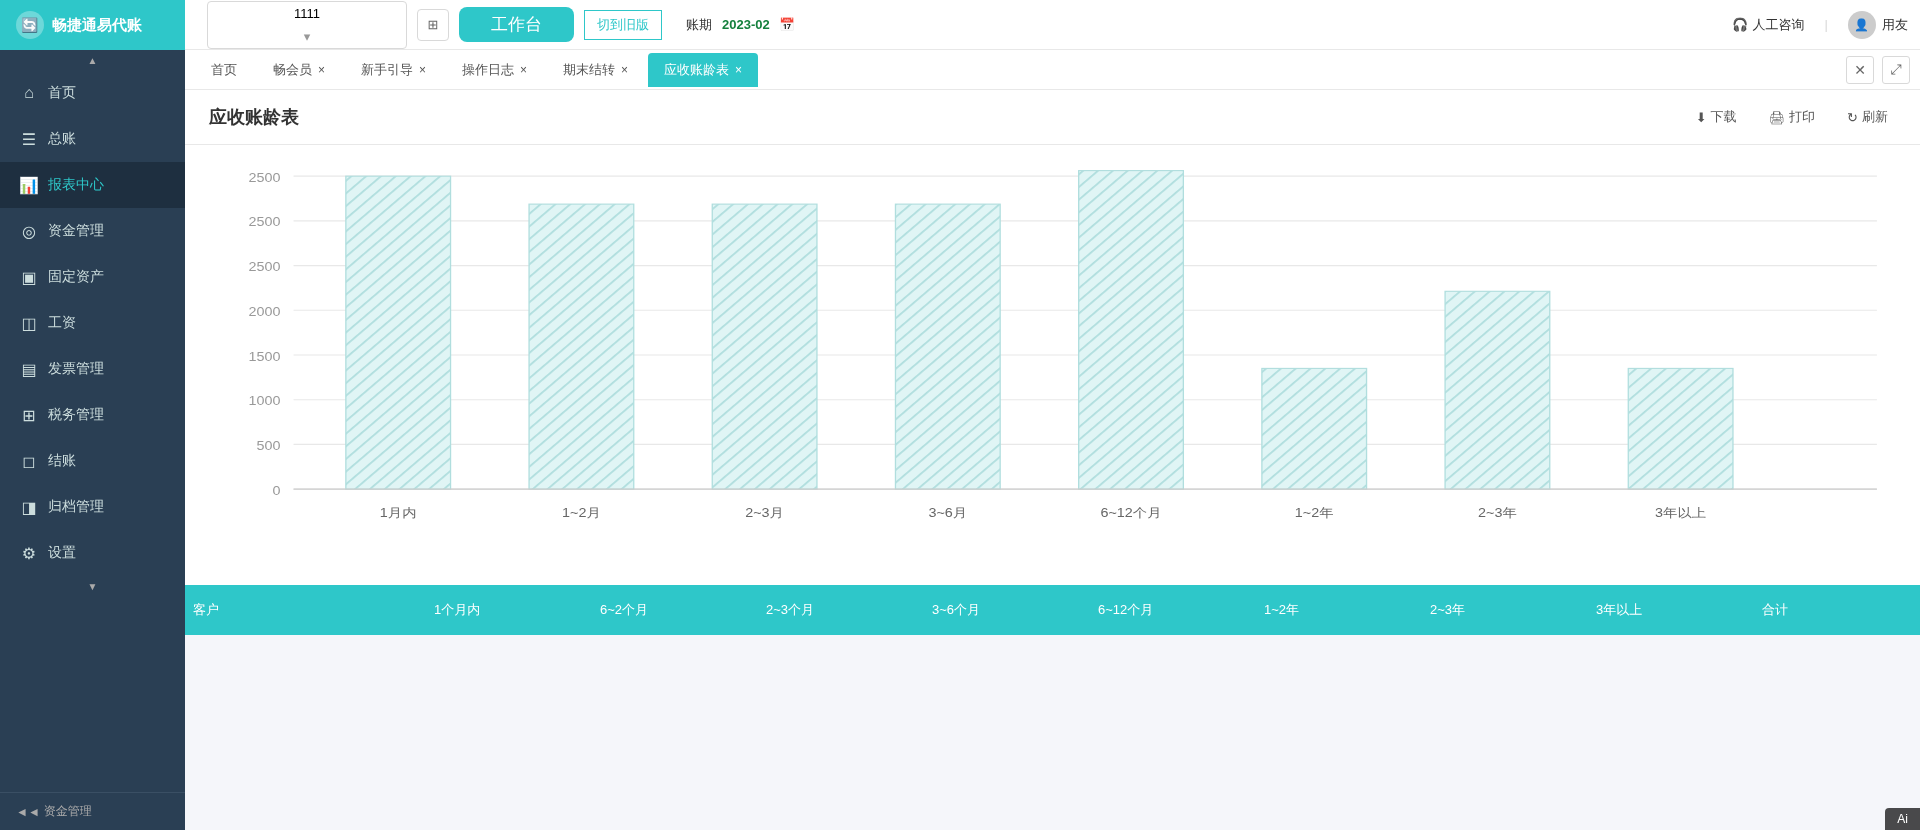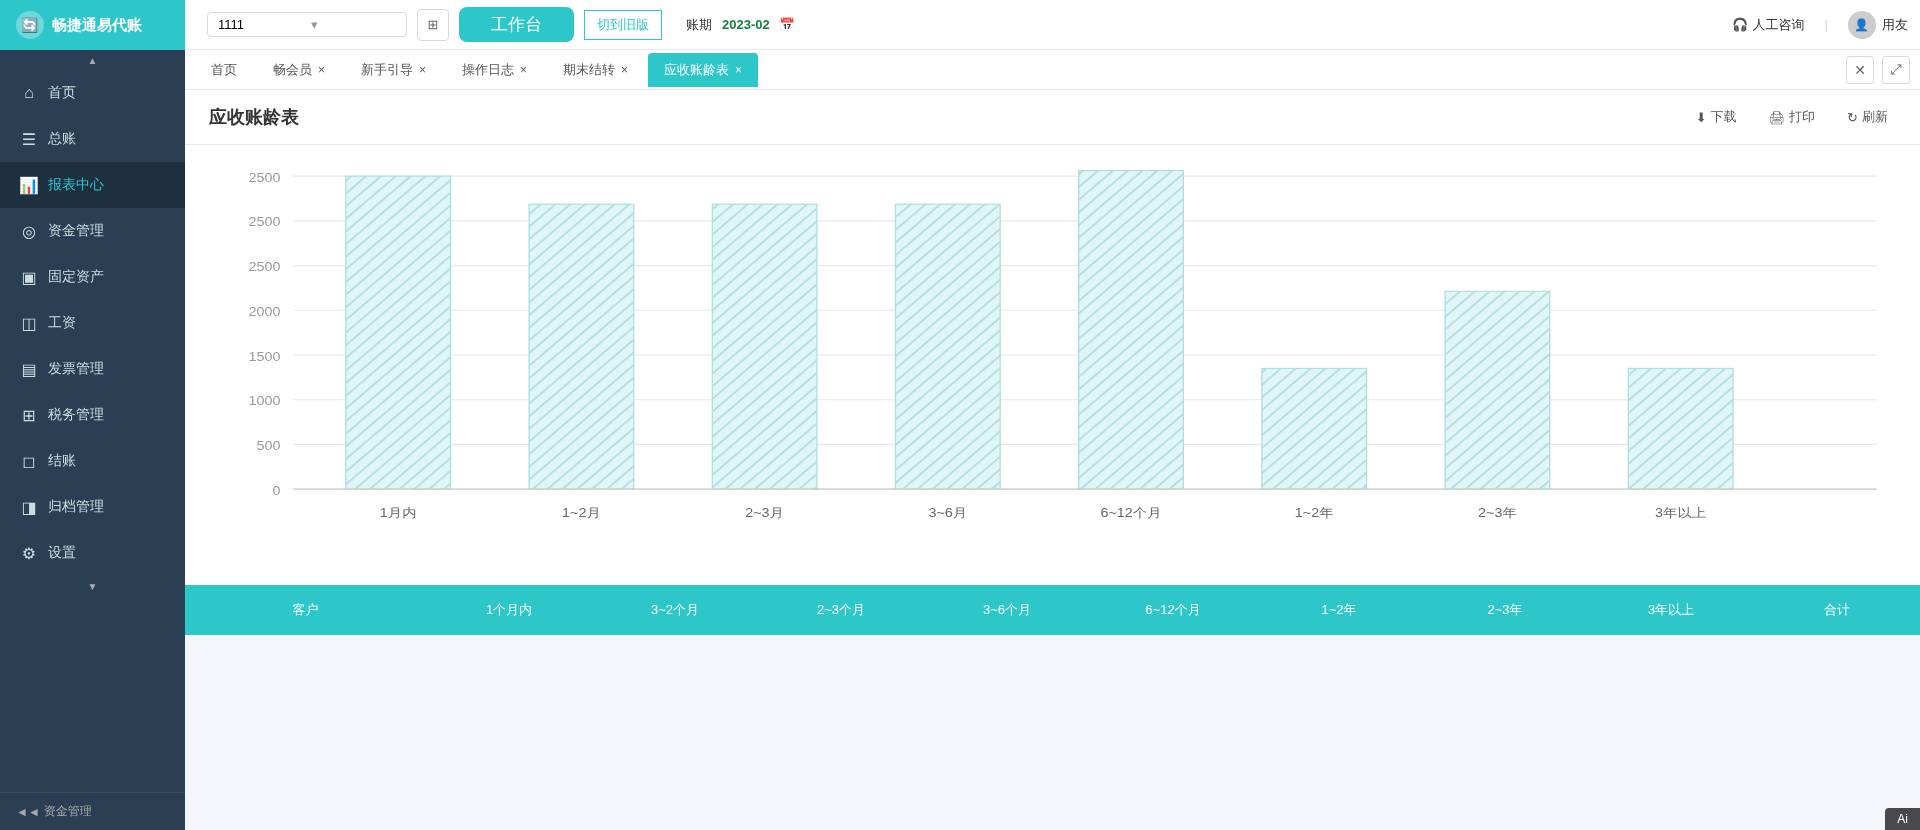--- a/index.html
+++ b/index.html
@@ -38,20 +38,21 @@
     .company-selector {
       display: flex;
       align-items: center;
       border: 1px solid #d9d9d9;
       border-radius: 4px;
       padding: 4px 10px;
       min-width: 200px;
       cursor: pointer;
       background: #fff;
       gap: 8px;
+      flex-direction: column;
     }
     .company-selector span { flex: 1; }
     .copy-btn {
       width: 32px; height: 32px;
       border: 1px solid #d9d9d9;
       border-radius: 4px;
       background: #fff;
       cursor: pointer;
       display: flex; align-items: center; justify-content: center;
       color: #666;
@@ -220,21 +221,21 @@
     .table-header {
       background: #2ec7c9;
       display: flex;
       height: 50px;
       align-items: center;
       color: #fff;
       font-size: 13px;
     }
     .table-col {
       flex: 1;
-      text-align: center;
+      text-align: left;
       padding: 0 8px;
     }
     .table-col.customer { flex: 1.5; }
 
     
     .ai-watermark {
       position: fixed;
       bottom: 0;
       right: 0;
       background: rgba(0,0,0,0.7);
@@ -447,21 +448,21 @@
       </div>
 
       <div class="table-header">
         <div class="table-col customer">
           <span>客户</span>
         </div>
         <div class="table-col">
           <span>1个月内</span>
         </div>
         <div class="table-col">
-          <span>3~2个月</span>
+          <span>6~2个月</span>
         </div>
         <div class="table-col">
           <span>2~3个月</span>
         </div>
         <div class="table-col">
           <span>3~6个月</span>
         </div>
         <div class="table-col">
           <span>6~12个月</span>
         </div>

